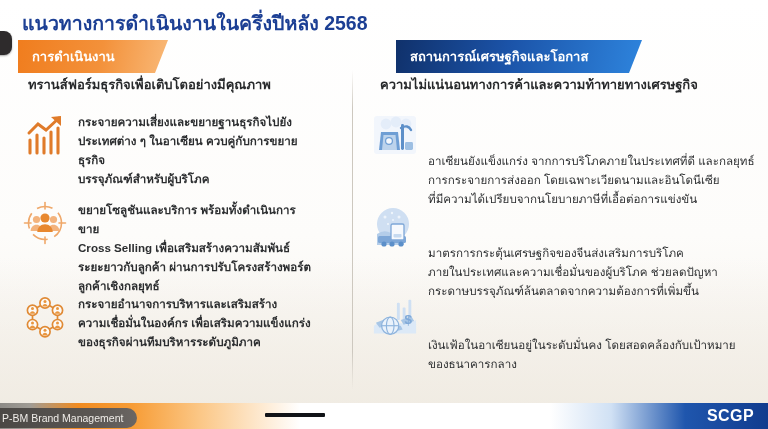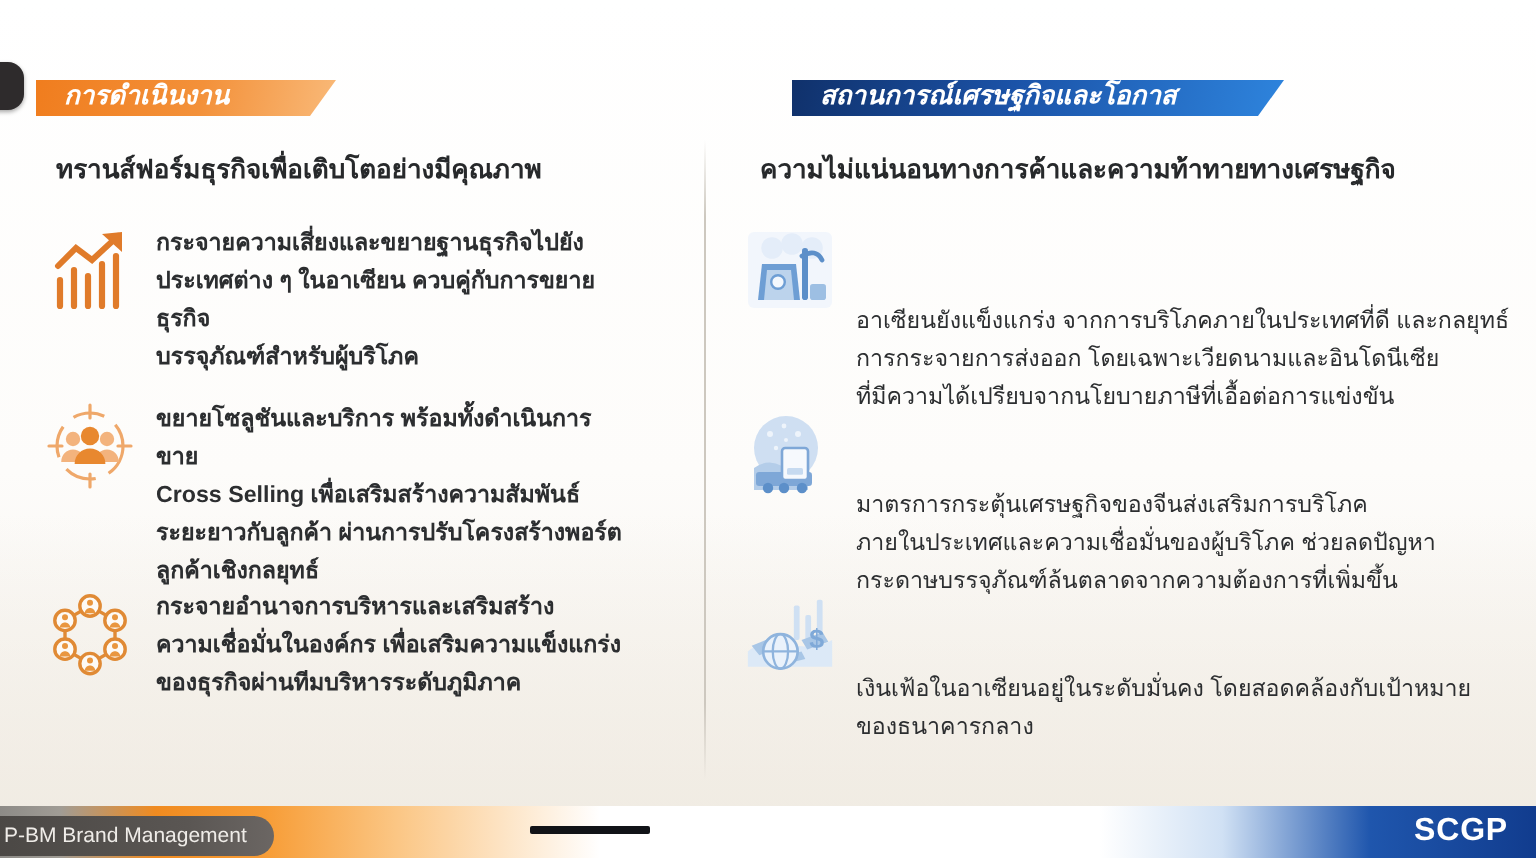--- a/index.html
+++ b/index.html
@@ -40,28 +40,27 @@
     position:absolute; left:22px; top:8px;
     font-size:19.5px; font-weight:bold;
     color:#1c3f94;
     letter-spacing:0px;
     white-space:nowrap;
   }
 
   
   .ribbon {
     position:absolute;
-    height:18px;
-    display:flex; align-items:flex-end;
+    height:33px;
+    display:flex; align-items:center;
     padding:0 18px 0 14px;
     color:#ffffff;
     font-size:13px; font-weight:bold;
     white-space:nowrap;
     clip-path:polygon(0 0, 100% 0, calc(100% - 13px) 100%, 0 100%);
-    font-style:italic;
   }
   .ribbon.orange {
     left:18px; top:40px; min-width:150px;
     background:linear-gradient(100deg,#f07d1e 0%,#f3913a 55%,#f9b978 100%);
   }
   .ribbon.blue {
     left:396px; top:40px; min-width:246px;
     background:linear-gradient(100deg,#10316b 0%,#1b53a8 45%,#2e84dd 100%);
   }
 
@@ -149,20 +148,21 @@
 </style>
 </head>
 <body>
 
 <div class="slide">
 
   <div class="paper-wash"></div>
 
   <div class="corner-nub"></div>
 
+  <div class="slide-title">แนวทางการดำเนินงานในครึ่งปีหลัง 2568</div>
 
   <div class="ribbon orange">
     <span>การดำเนินงาน</span>
   </div>
 
   <div class="ribbon blue">
     <span>สถานการณ์เศรษฐกิจและโอกาส</span>
   </div>
 
   <div class="col-head left">ทรานส์ฟอร์มธุรกิจเพื่อเติบโตอย่างมีคุณภาพ</div>

